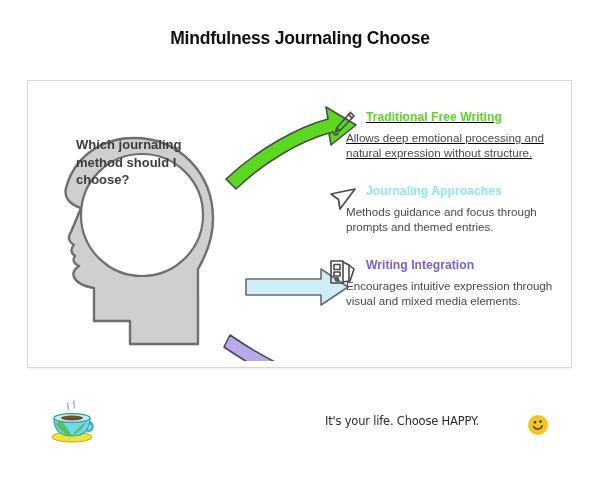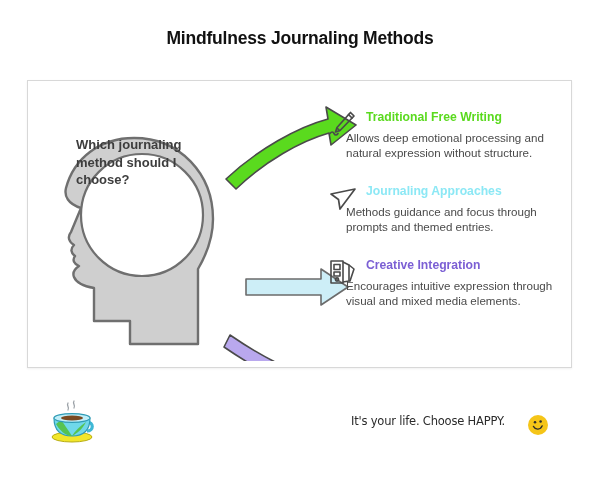--- a/index.html
+++ b/index.html
@@ -70,21 +70,21 @@
     width: 180px;
     height: 270px;
   }
 
   
   .branch {
     position: absolute;
     left: 300px;
     width: 232px;
   }
-  .branch-1 { top: 28px; }
+  .branch-1 { top: 28px; text-decoration: underline; }
   .branch-2 { top: 102px; }
   .branch-3 { top: 176px; }
 
   .branch-icon {
     position: absolute;
     left: 0px;
     top: 0px;
     width: 30px;
     height: 30px;
   }
@@ -127,39 +127,39 @@
     font-weight: bold;
     color: #10171f;
     letter-spacing: 0.3px;
     text-shadow:
       0 0 2px #7fe3f5,
       0 0 4px #7fe3f5,
       0 0 6px #a8ecf8;
   }
   .brand-tagline {
     position: absolute;
-    left: 351px;
+    left: 325px;
     top: 19px;
     font-family: "DejaVu Sans", sans-serif;
     font-size: 11.5px;
     color: #2b2b2b;
     letter-spacing: -0.2px;
   }
   .smiley {
     position: absolute;
     left: 527px;
     top: 414px;
     width: 22px;
     height: 22px;
   }
 </style>
 </head>
 <body>
 
-<div class="page-title">Mindfulness Journaling Methods</div>
+<div class="page-title">Mindfulness Journaling Choose</div>
 
 <div class="infographic-card">
 
   <div class="head-graphic">
     <svg width="185" height="210" viewBox="0 0 185 210">
       <path d="M96 2
                C 142 2 175 38 175 83
                C 175 105 167 121 160 133
                L 160 208
                L 92 208
@@ -245,21 +245,21 @@
         <g stroke="#4a4a4a" stroke-width="1.6" fill="none" stroke-linejoin="round">
           <rect x="3" y="4" width="12" height="22"></rect>
           <path d="M15 5 L21 8 L21 24 L15 25"></path>
           <path d="M21 8 L26 12 L22 24 L21 24"></path>
           <rect x="6" y="7.5" width="6" height="5"></rect>
           <rect x="6" y="15" width="6" height="4"></rect>
           <circle cx="9" cy="22.5" r="1.6"></circle>
         </g>
       </svg>
     </div>
-    <div class="branch-heading" style="color:#7b5fd4">Creative Integration</div>
+    <div class="branch-heading" style="color:#7b5fd4">Writing Integration</div>
     <div class="branch-body">Encourages intuitive expression through visual and mixed media elements.</div>
   </div>
 
 </div>
 
 <div class="footer">
 
   <div class="brand-cup">
     <svg width="52" height="44" viewBox="0 0 52 44">
 

